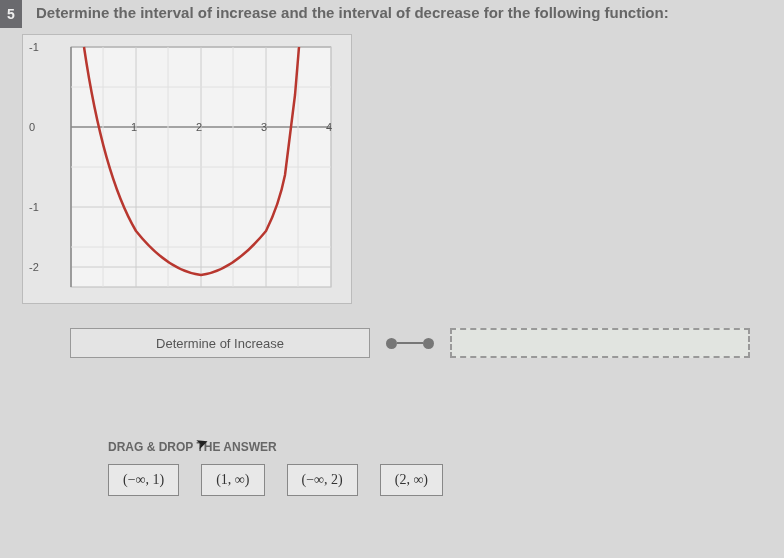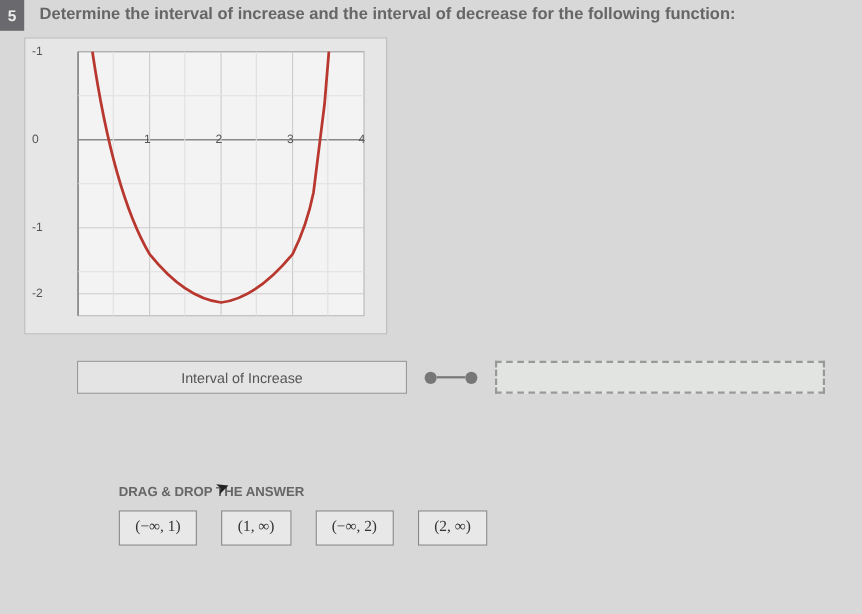--- a/index.html
+++ b/index.html
@@ -137,21 +137,21 @@
   <div class="ylab" style="top:166px">-1</div>
   <div class="ylab" style="top:226px">-2</div>
   <div class="xlab" style="left:108px">1</div>
   <div class="xlab" style="left:173px">2</div>
   <div class="xlab" style="left:238px">3</div>
   <div class="xlab" style="left:303px">4</div>
 </div>
 
 <div class="matching">
   <div class="match-row">
-    <div class="match-label">Interval of Increase</div>
+    <div class="match-label">Determine of Increase</div>
     <div class="connector">
       <div class="dot"></div>
       <div class="line"></div>
       <div class="dot"></div>
     </div>
     <div class="drop-target"></div>
   </div>
 </div>
 
 <div class="drag-section">

